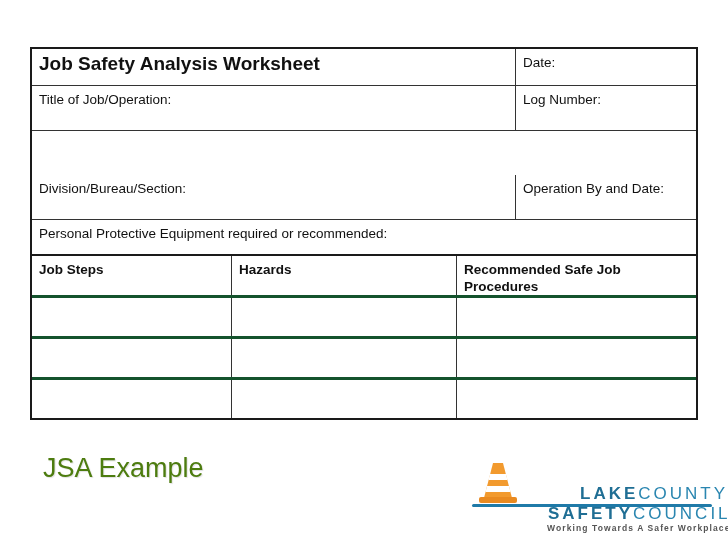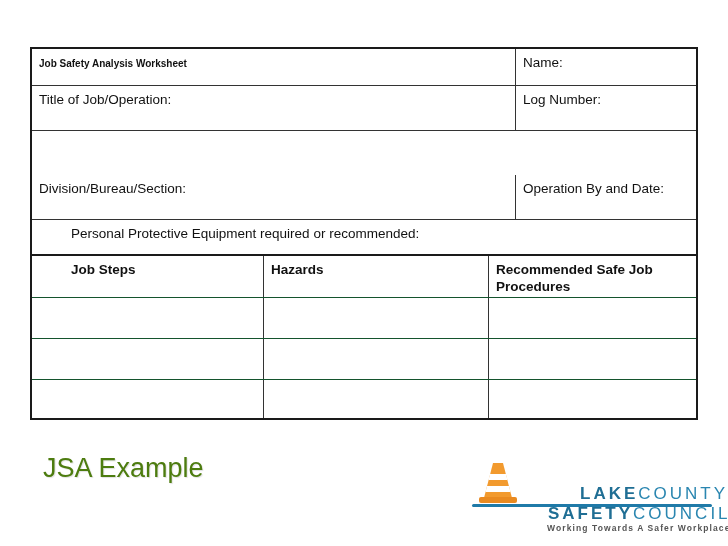--- a/index.html
+++ b/index.html
@@ -9,49 +9,49 @@
     }
     .sheet {
       position: absolute; left: 30px; top: 47px; width: 668px; height: 373px;
       border: 2px solid #1a1a1a; box-sizing: border-box;
     }
     .row { position: absolute; left: 0; right: 0; box-sizing: border-box; border-bottom: 1px solid #333; }
     .cell { position: absolute; top: 0; bottom: 0; box-sizing: border-box; padding: 5px 7px; font-size: 13.5px; line-height: 17px; }
     .cell.left { left: 0; width: 484px; border-right: 1px solid #333; }
     .cell.right { left: 484px; right: 0; }
     .bold { font-weight: bold; }
-    .title { font-size: 10px; padding-top: 6px; }
+    .title { font-size: 19px; padding-top: 6px; }
     .grid-row { position: absolute; left: 0; right: 0; box-sizing: border-box; }
-    .gcell { position: absolute; top: 0; bottom: 0; box-sizing: border-box; padding: 5px 7px; font-size: 13.5px; line-height: 17px; margin-left: 32px; }
+    .gcell { position: absolute; top: 0; bottom: 0; box-sizing: border-box; padding: 5px 7px; font-size: 13.5px; line-height: 17px; }
     .g1 { left: 0; width: 200px; border-right: 1px solid #333; }
     .g2 { left: 200px; width: 225px; border-right: 1px solid #333; }
     .g3 { left: 425px; right: 0; }
     .thick-bottom { border-bottom: 2px solid #1a1a1a; }
-    .thin-bottom { border-bottom: 1px solid #14532d; }
+    .thin-bottom { border-bottom: 3px solid #14532d; }
     .caption {
       position: absolute; left: 43px; top: 453px; font-size: 27px; color: #4d7c0f;
       text-shadow: 1px 1px 1px rgba(0,0,0,0.12);
     }
     .logo { position: absolute; left: 472px; top: 460px; width: 245px; height: 75px; }
     .logo .line1, .logo .line2 { position: absolute; font-size: 17px; letter-spacing: 3px; color: #1f6e94; white-space: nowrap; }
     .logo .line1 { left: 108px; top: 24px; }
     .logo .line2 { left: 76px; top: 44px; }
     .logo b { font-weight: bold; }
     .logo .thin { font-weight: normal; color: #2a86b0; }
     .logo .tag { position: absolute; left: 75px; top: 63px; font-size: 8.5px; font-weight: bold; letter-spacing: 1.1px; color: #555; white-space: nowrap; }
     .logo .stroke { position: absolute; left: 0; top: 44px; width: 240px; height: 3px; background: #1f7aa8; border-radius: 2px; }
     .logo .cone { position: absolute; left: 6px; top: 2px; }
   </style>
 </head>
 <body>
 
 <div class="sheet">
   <div class="row" style="top:0;height:37px;">
     <div class="cell left bold title">Job Safety Analysis Worksheet</div>
-    <div class="cell right">Name:</div>
+    <div class="cell right">Date:</div>
   </div>
   <div class="row" style="top:37px;height:45px;padding-left:44px;">
     <div class="cell left">Title of Job/Operation:</div>
     <div class="cell right">Log Number:</div>
   </div>
   <div class="row" style="top:126px;height:45px;">
     <div class="cell left">Division/Bureau/Section:</div>
     <div class="cell right">Operation By and Date:</div>
   </div>
   <div class="grid-row thick-bottom" style="top:171px;height:36px;">

